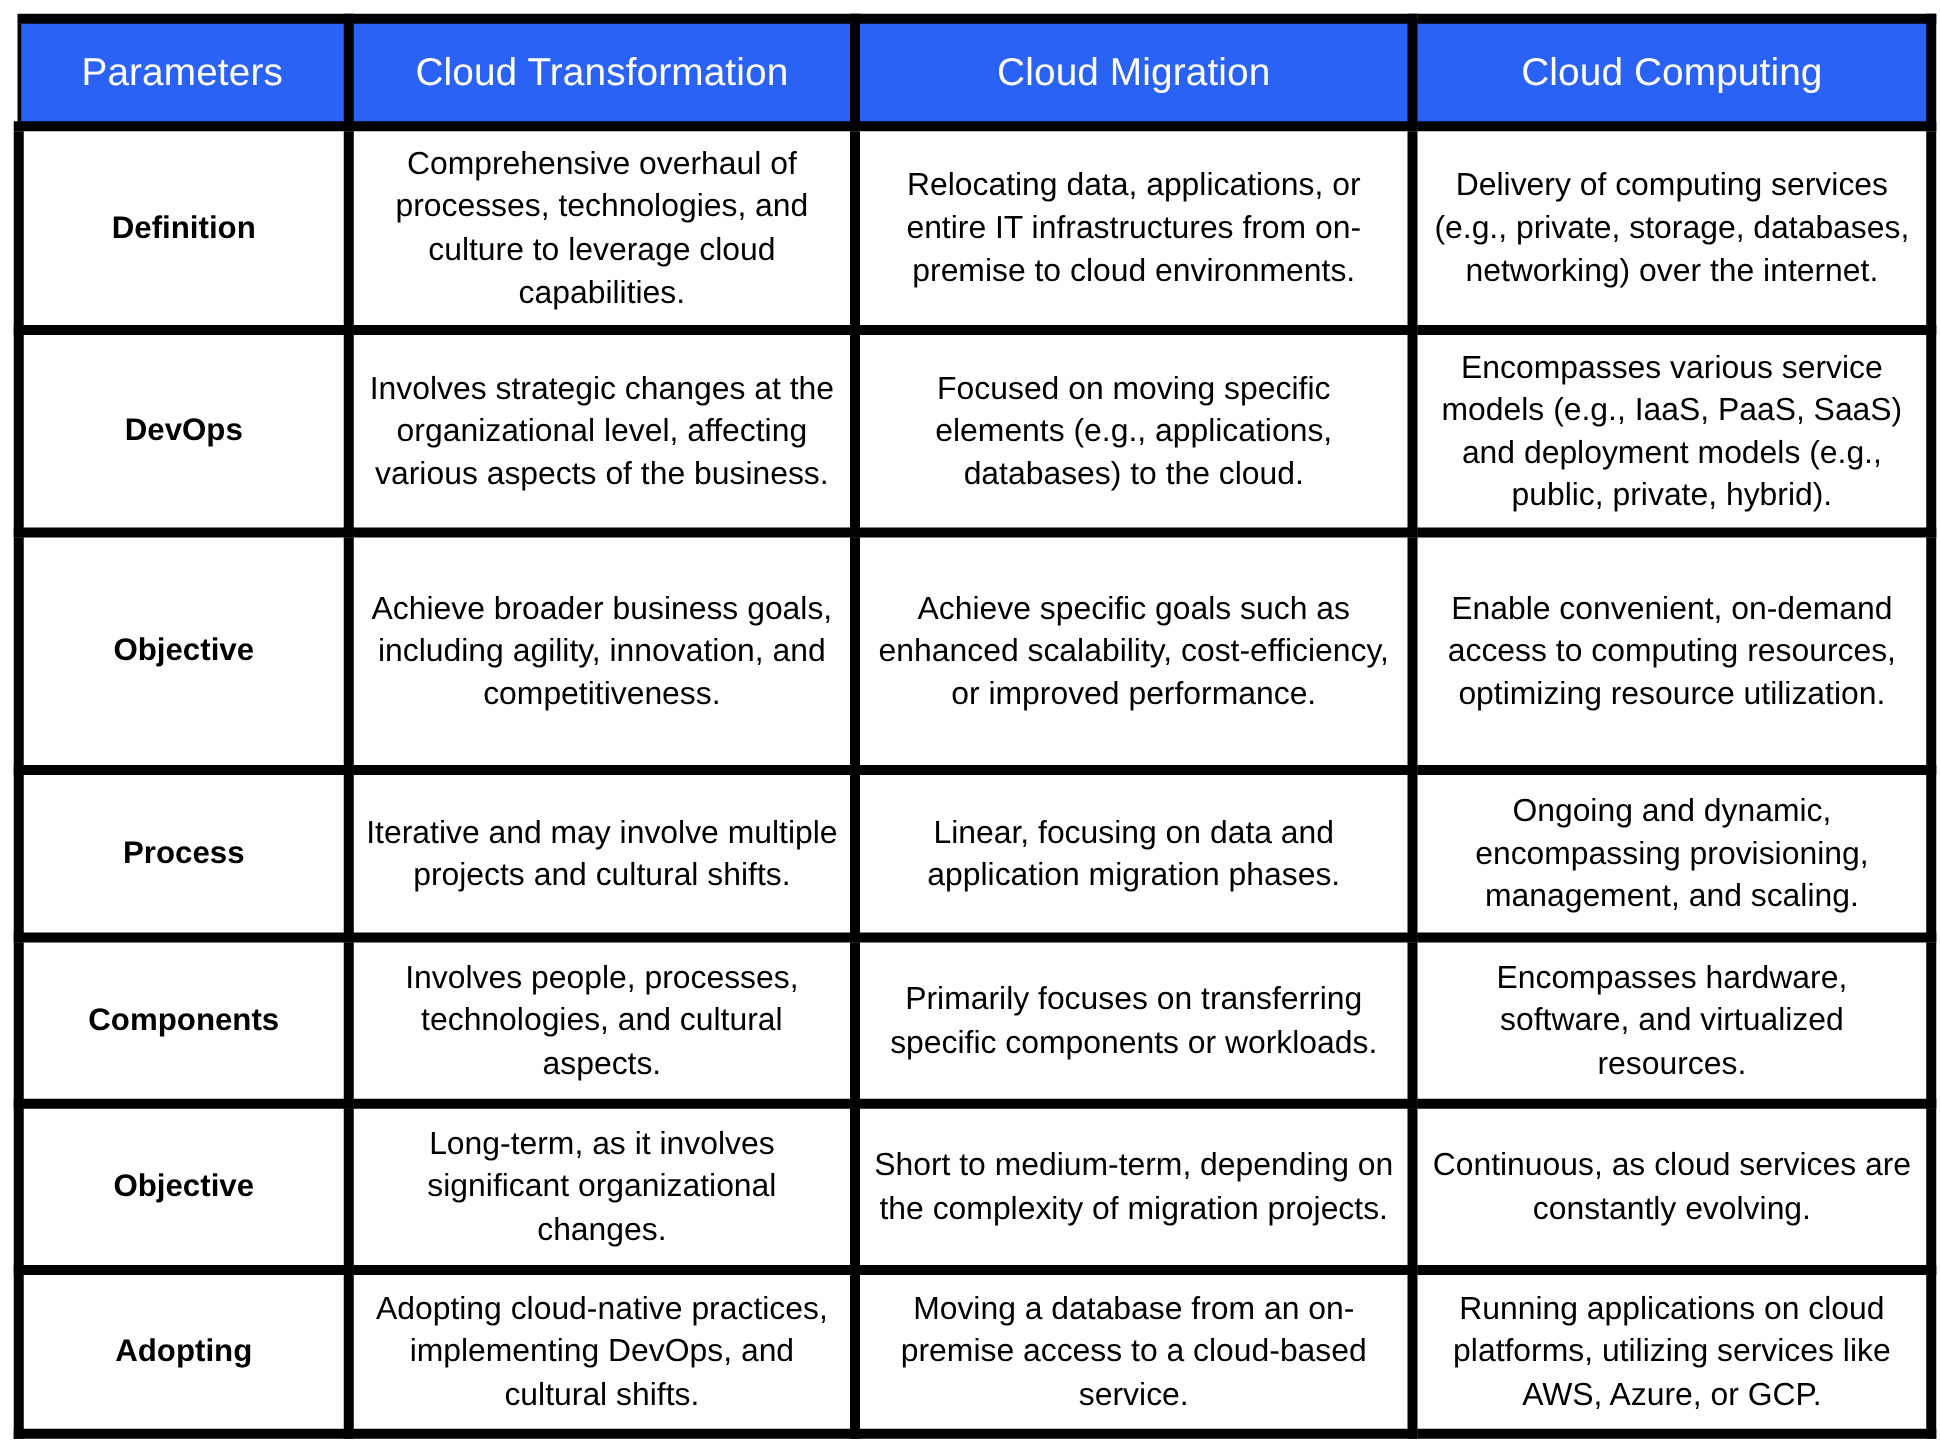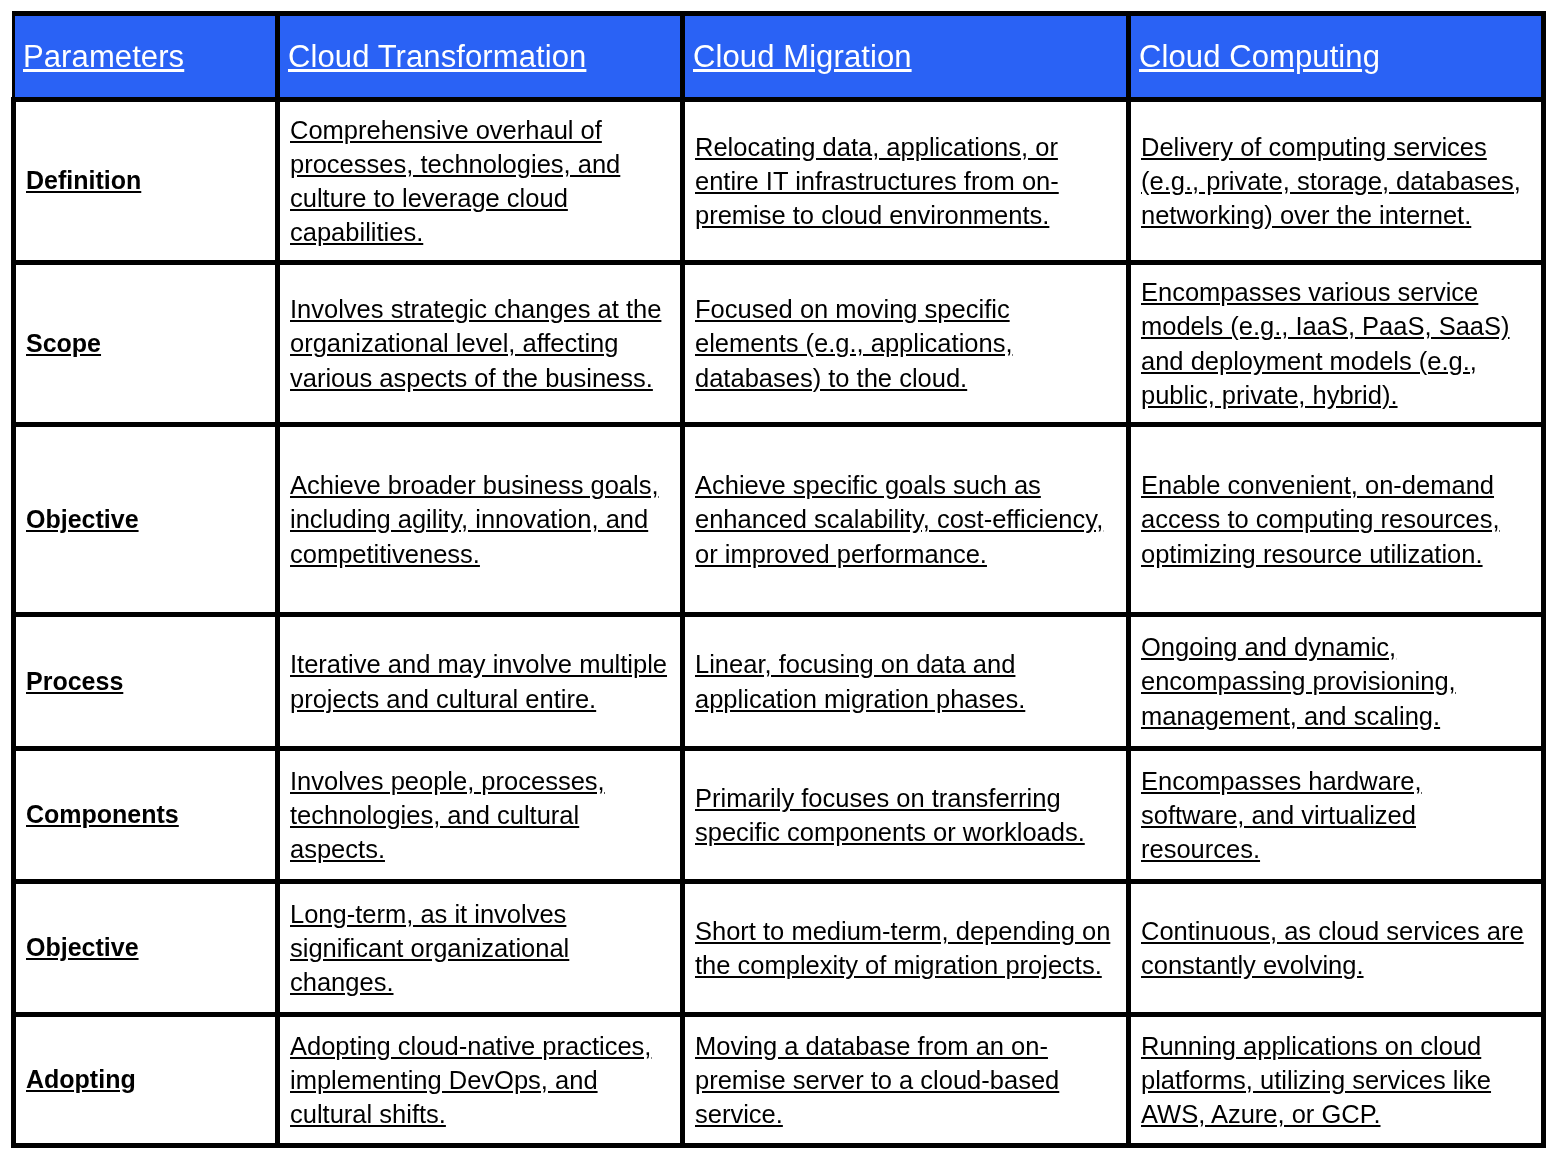--- a/index.html
+++ b/index.html
@@ -28,26 +28,25 @@
     table-layout: fixed;
     background: #ffffff;
   }
   col.c-param { width: 264px; }
   col.c-ct    { width: 405px; }
   col.c-cm    { width: 446px; }
   col.c-cc    { width: 415px; }
 
   table.cmp th,
   table.cmp td {
-    border: 5px solid #000000;
+    border: 8px solid #000000;
     padding: 6px 10px;
-    text-align: left;
+    text-align: center;
     vertical-align: middle;
     box-sizing: border-box;
-    text-decoration: underline;
   }
 
   table.cmp thead th {
     background: #2a62f5;
     color: #ffffff;
     font-weight: normal;
     font-size: 31px;
     line-height: 1.2;
     height: 86px;
     padding: 4px 8px;
@@ -97,50 +96,50 @@
       </tr>
     </thead>
     <tbody>
       <tr class="r-definition">
         <td class="param">Definition</td>
         <td class="cell">Comprehensive overhaul of processes, technologies, and culture to leverage cloud capabilities.</td>
         <td class="cell">Relocating data, applications, or entire IT infrastructures from on-premise to cloud environments.</td>
         <td class="cell">Delivery of computing services (e.g., private, storage, databases, networking) over the internet.</td>
       </tr>
       <tr class="r-scope">
-        <td class="param">Scope</td>
+        <td class="param">DevOps</td>
         <td class="cell">Involves strategic changes at the organizational level, affecting various aspects of the business.</td>
         <td class="cell">Focused on moving specific elements (e.g., applications, databases) to the cloud.</td>
         <td class="cell">Encompasses various service models (e.g., IaaS, PaaS, SaaS) and deployment models (e.g., public, private, hybrid).</td>
       </tr>
       <tr class="r-objective">
         <td class="param">Objective</td>
         <td class="cell">Achieve broader business goals, including agility, innovation, and competitiveness.</td>
         <td class="cell">Achieve specific goals such as enhanced scalability, cost-efficiency, or improved performance.</td>
         <td class="cell">Enable convenient, on-demand access to computing resources, optimizing resource utilization.</td>
       </tr>
       <tr class="r-process">
         <td class="param">Process</td>
-        <td class="cell">Iterative and may involve multiple projects and cultural entire.</td>
+        <td class="cell">Iterative and may involve multiple projects and cultural shifts.</td>
         <td class="cell">Linear, focusing on data and application migration phases.</td>
         <td class="cell">Ongoing and dynamic, encompassing provisioning, management, and scaling.</td>
       </tr>
       <tr class="r-components">
         <td class="param">Components</td>
         <td class="cell">Involves people, processes, technologies, and cultural aspects.</td>
         <td class="cell">Primarily focuses on transferring specific components or workloads.</td>
         <td class="cell">Encompasses hardware, software, and virtualized resources.</td>
       </tr>
       <tr class="r-timeframe">
         <td class="param">Objective</td>
         <td class="cell">Long-term, as it involves significant organizational changes.</td>
         <td class="cell">Short to medium-term, depending on the complexity of migration projects.</td>
         <td class="cell">Continuous, as cloud services are constantly evolving.</td>
       </tr>
       <tr class="r-examples">
         <td class="param">Adopting</td>
         <td class="cell">Adopting cloud-native practices, implementing DevOps, and cultural shifts.</td>
-        <td class="cell">Moving a database from an on-premise server to a cloud-based service.</td>
+        <td class="cell">Moving a database from an on-premise access to a cloud-based service.</td>
         <td class="cell">Running applications on cloud platforms, utilizing services like AWS, Azure, or GCP.</td>
       </tr>
     </tbody>
   </table>
 </div>
 
 </body></html>

